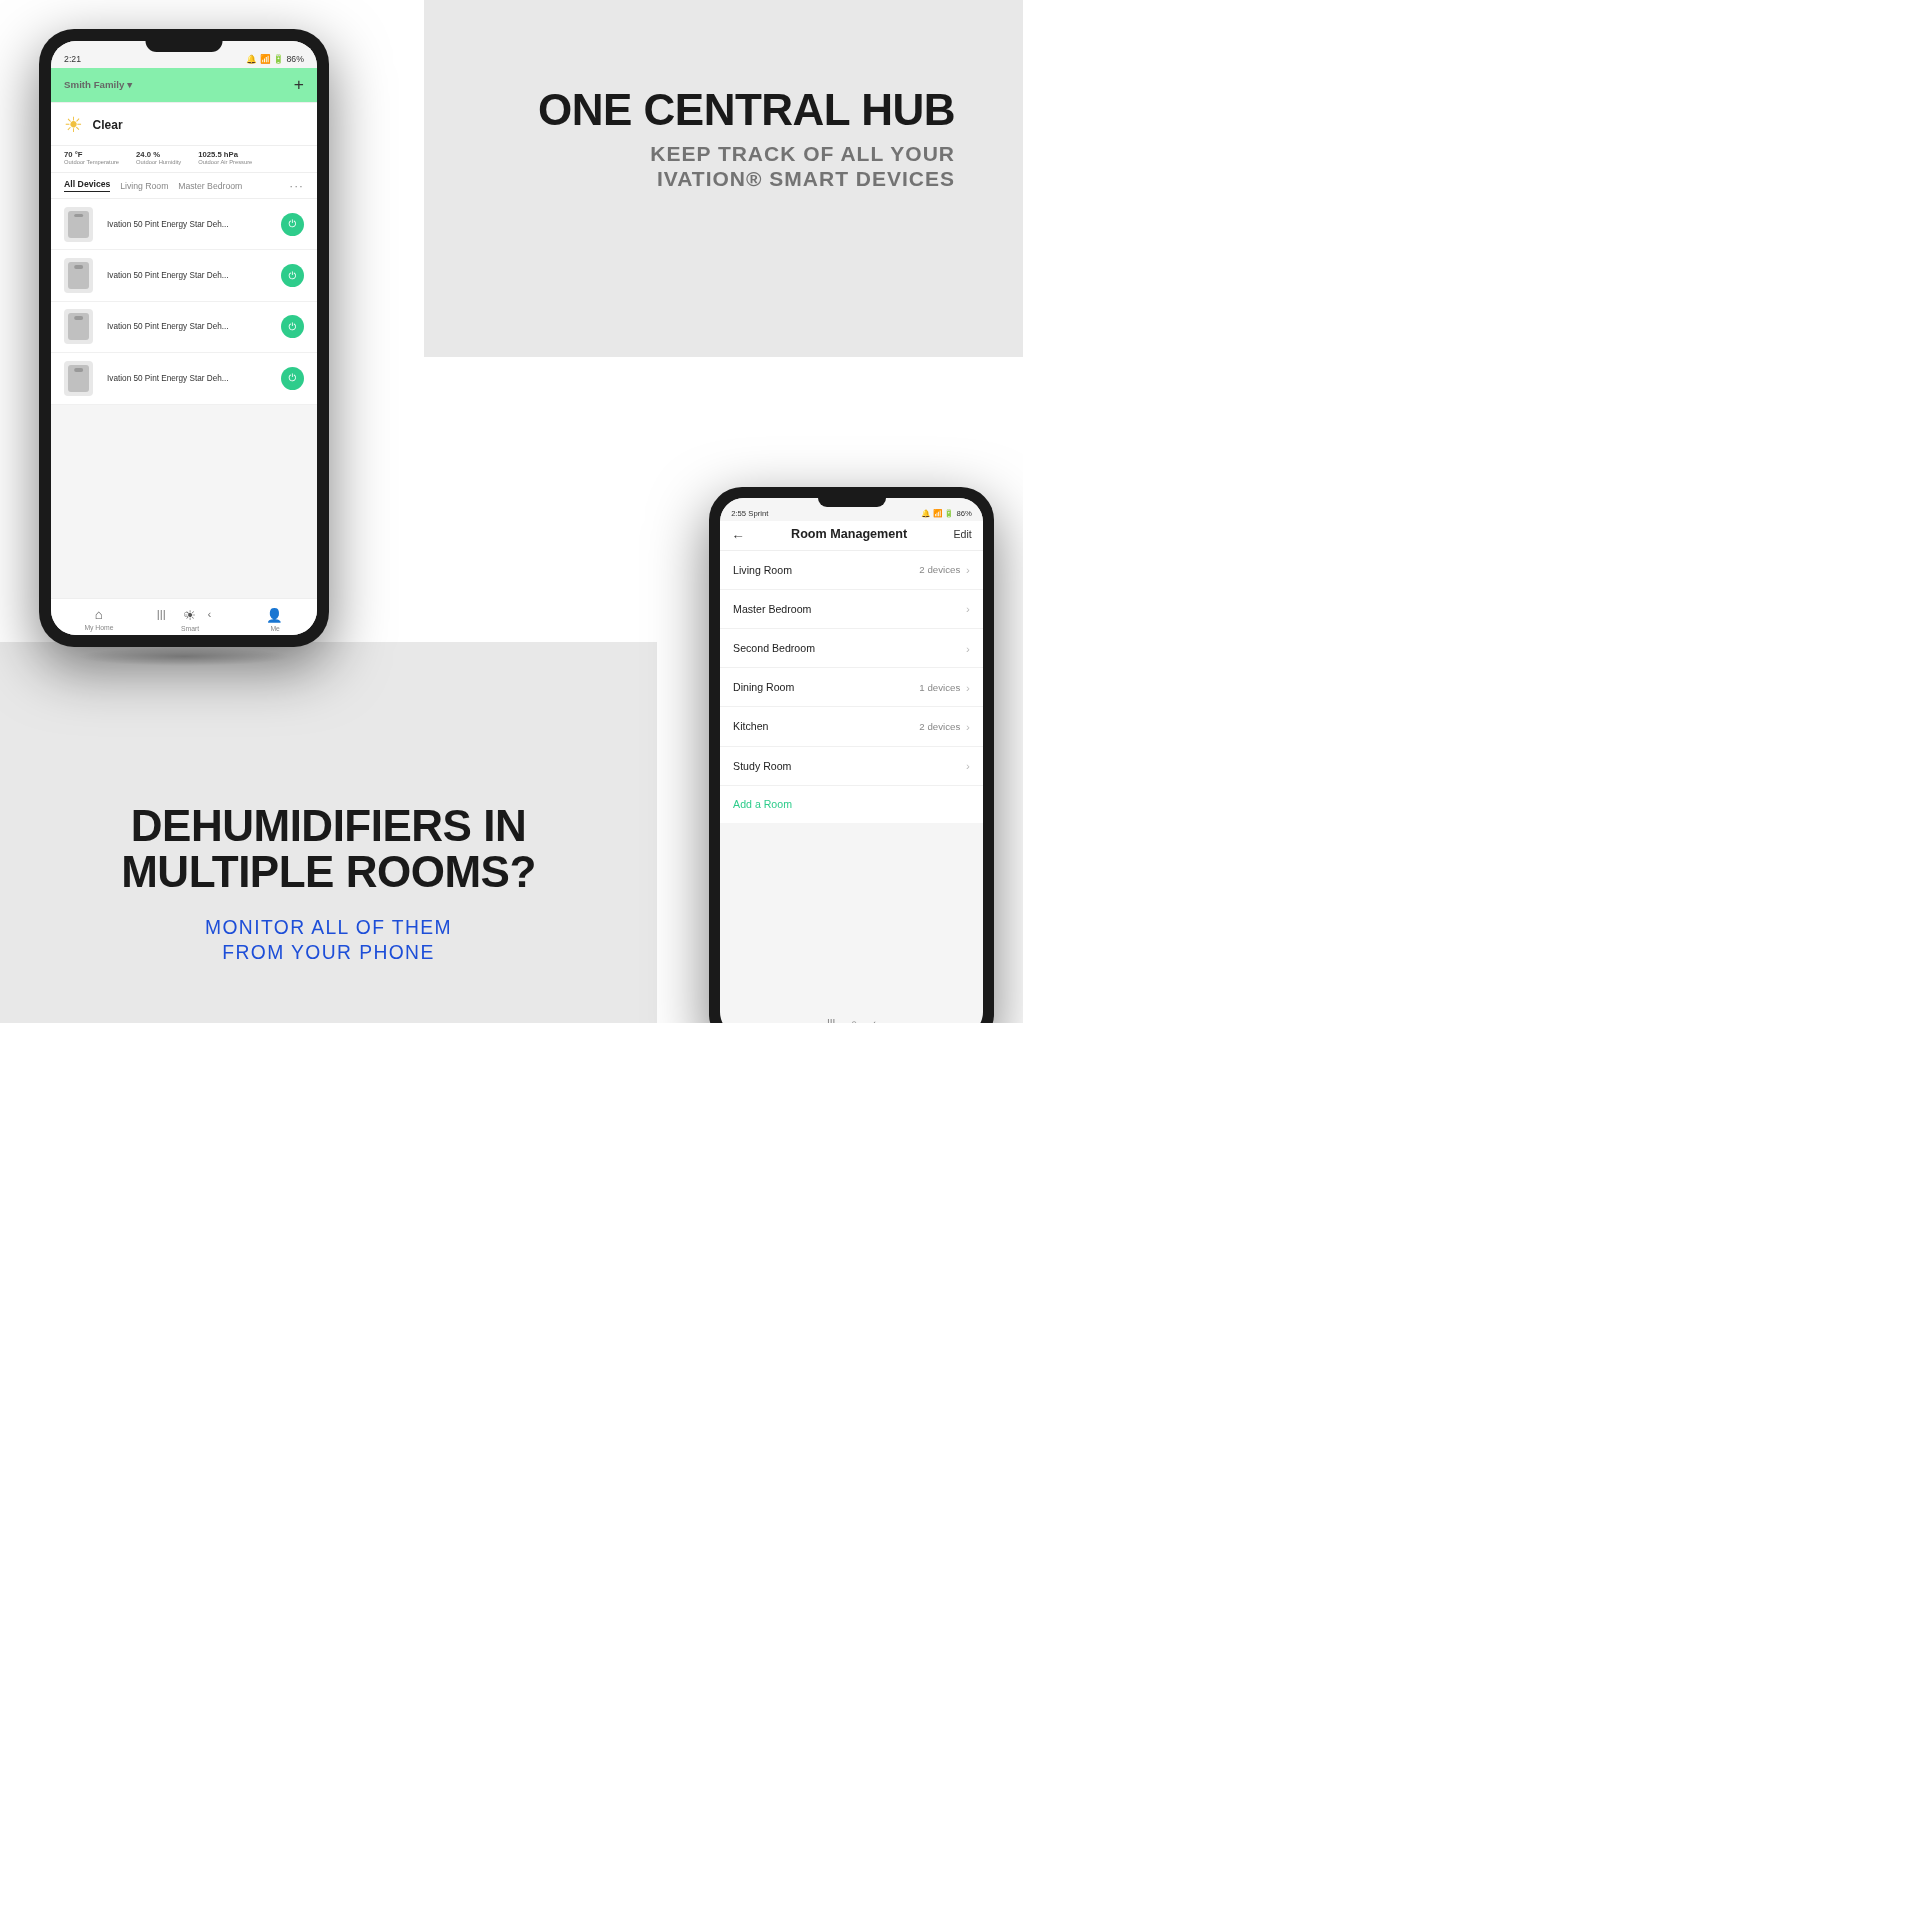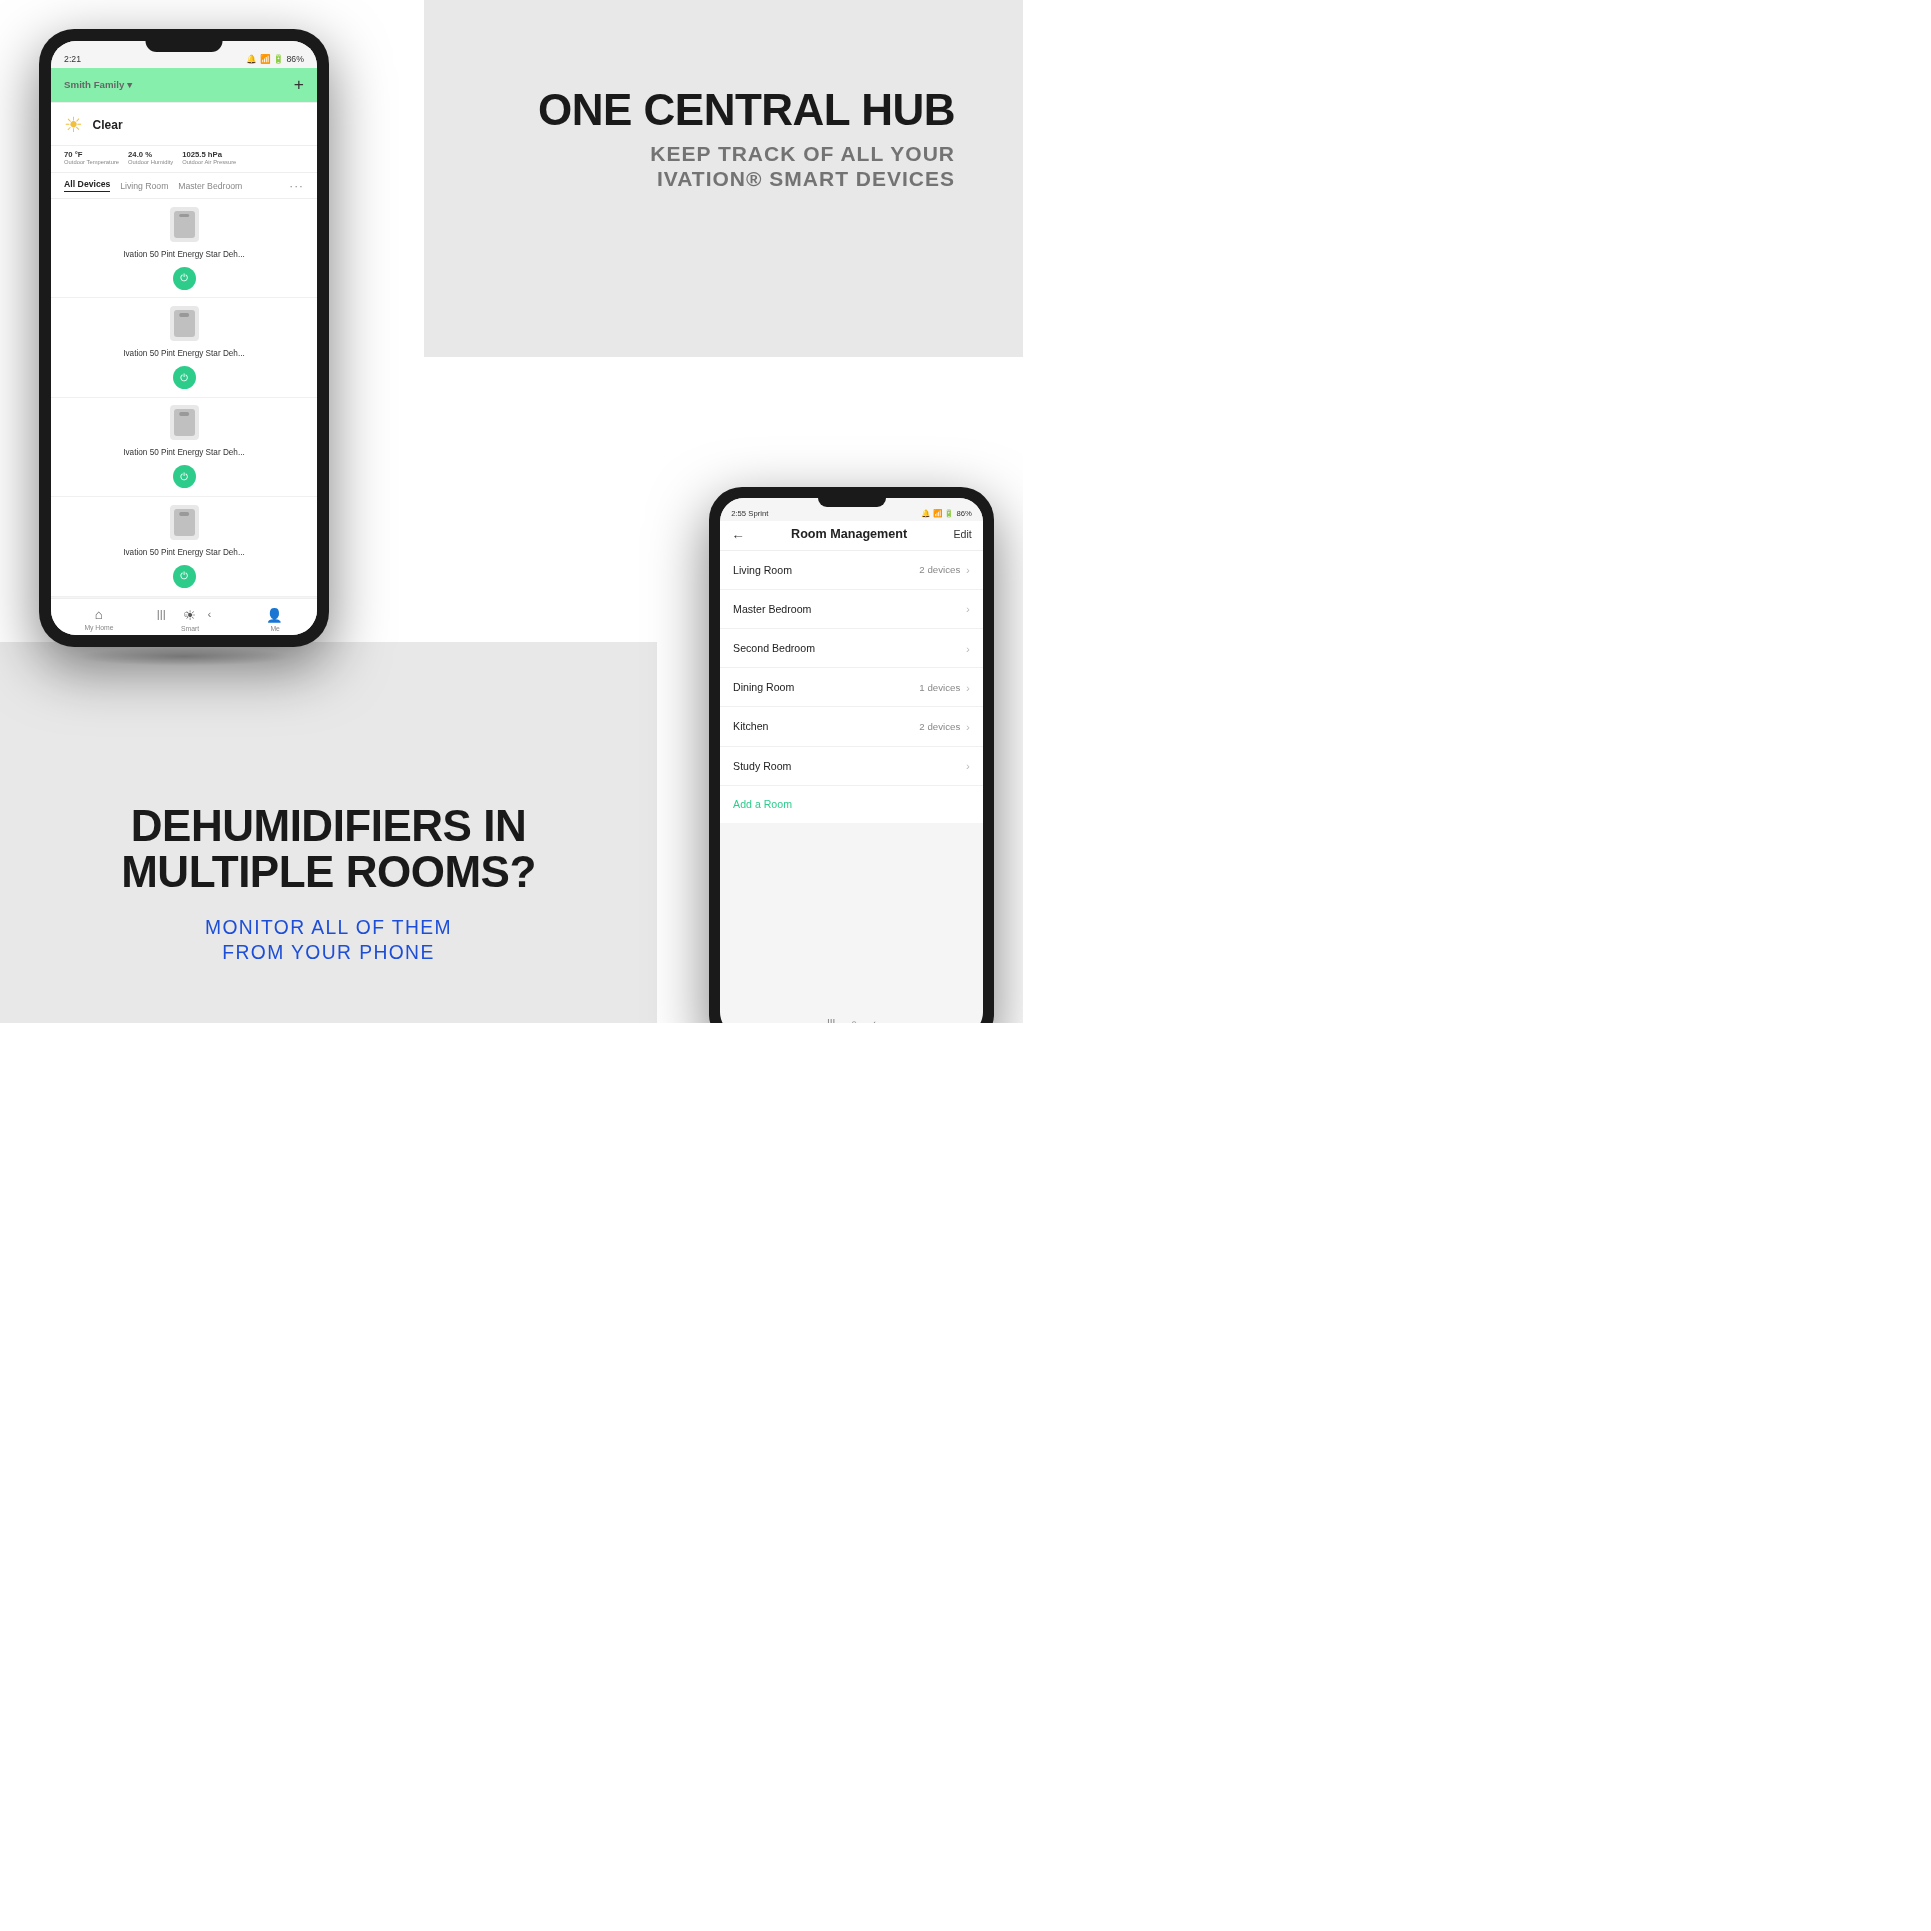--- a/index.html
+++ b/index.html
@@ -106,21 +106,21 @@
     }
     .weather-text {
       font-size: 12px;
       font-weight: 700;
       color: #222;
     }
     .weather-stats {
       background: #fff;
       padding: 3.9px 13.5px 7.7px;
       display: flex;
-      gap: 9px;
+      gap: 17px;
       border-bottom: 1px solid #eee;
     }
     .weather-stat {
       display: flex;
       flex-direction: column;
     }
     .weather-stat-value { font-size: 7.7px; font-weight: 600; color: #333; }
     .weather-stat-label { font-size: 5.8px; color: #888; }
     .phone1-tabs {
       background: #fff;
@@ -148,22 +148,21 @@
     }
     .device-list {
       background: #fff;
       padding: 0 0;
     }
     .device-item {
       display: flex;
       align-items: center;
       padding: 7.7px 13.5px;
       border-bottom: 1px solid #f0f0f0;
-      gap: 8px;
-      flex-direction: column;
+      gap: 14px;
     }
     .device-img {
       width: 29px;
       height: 35px;
       background: #e8e8e8;
       border-radius: 3.9px;
       display: flex;
       align-items: center;
       justify-content: center;
       flex-shrink: 0;

